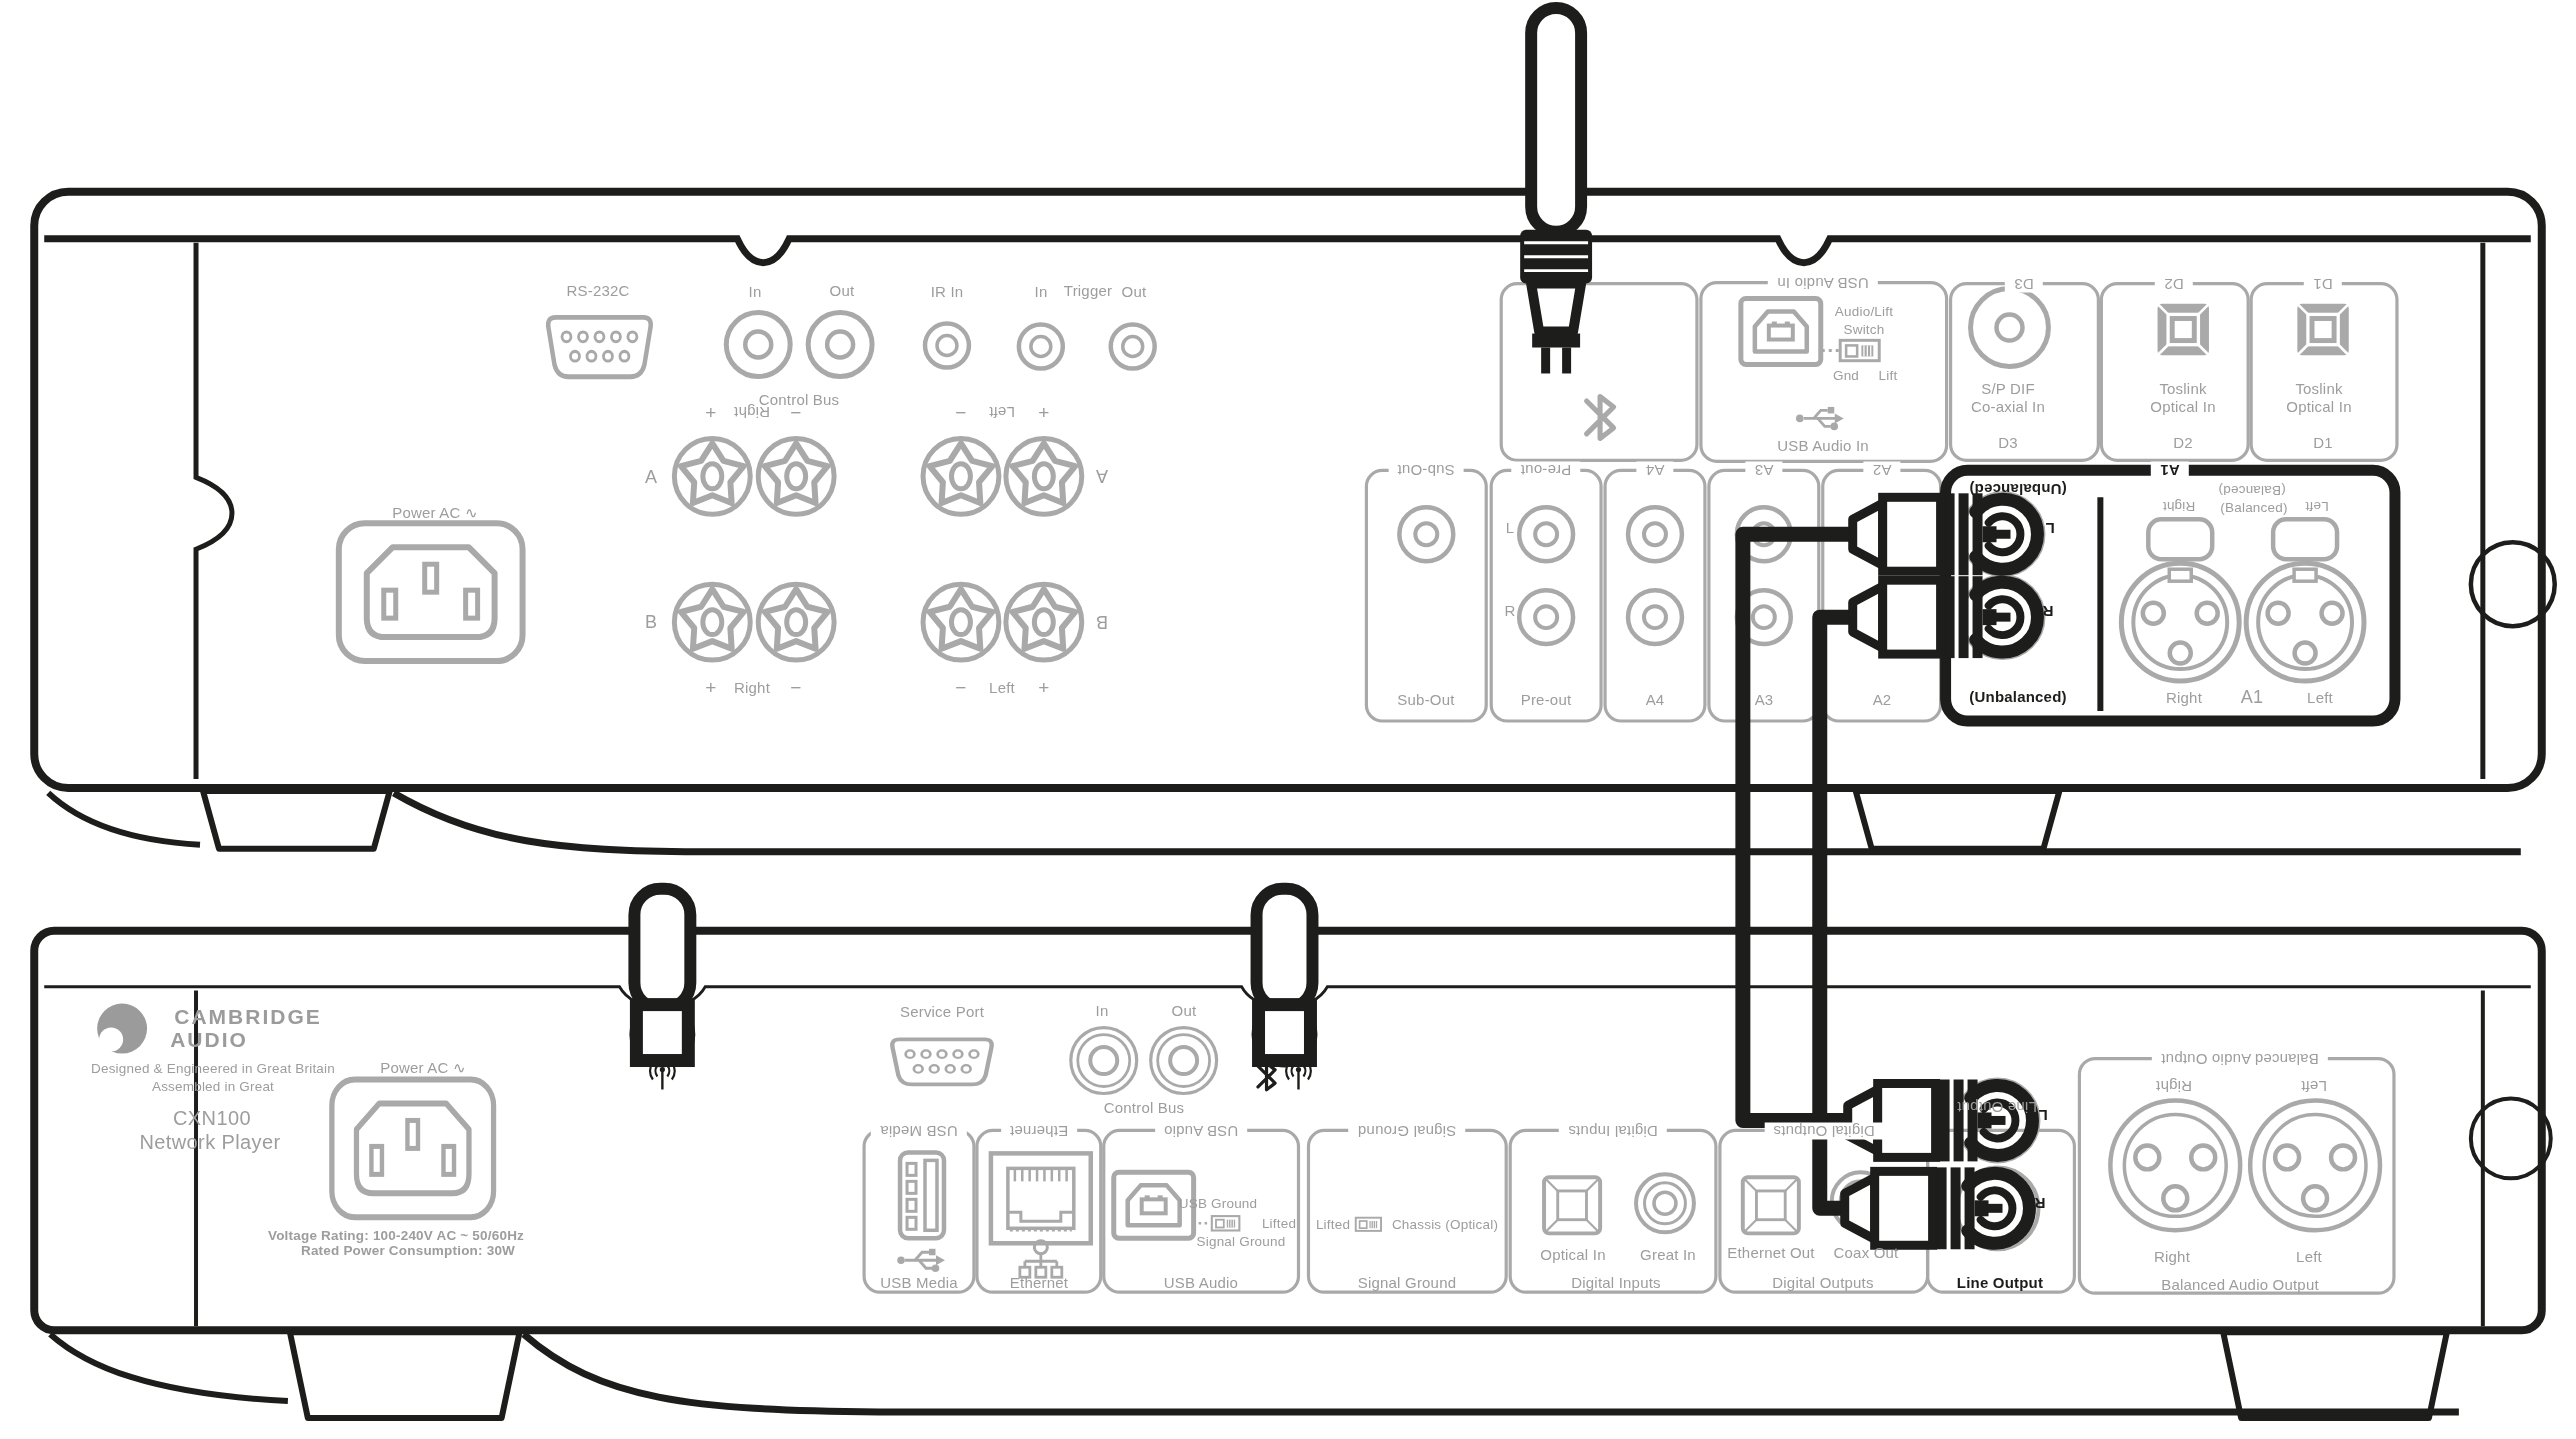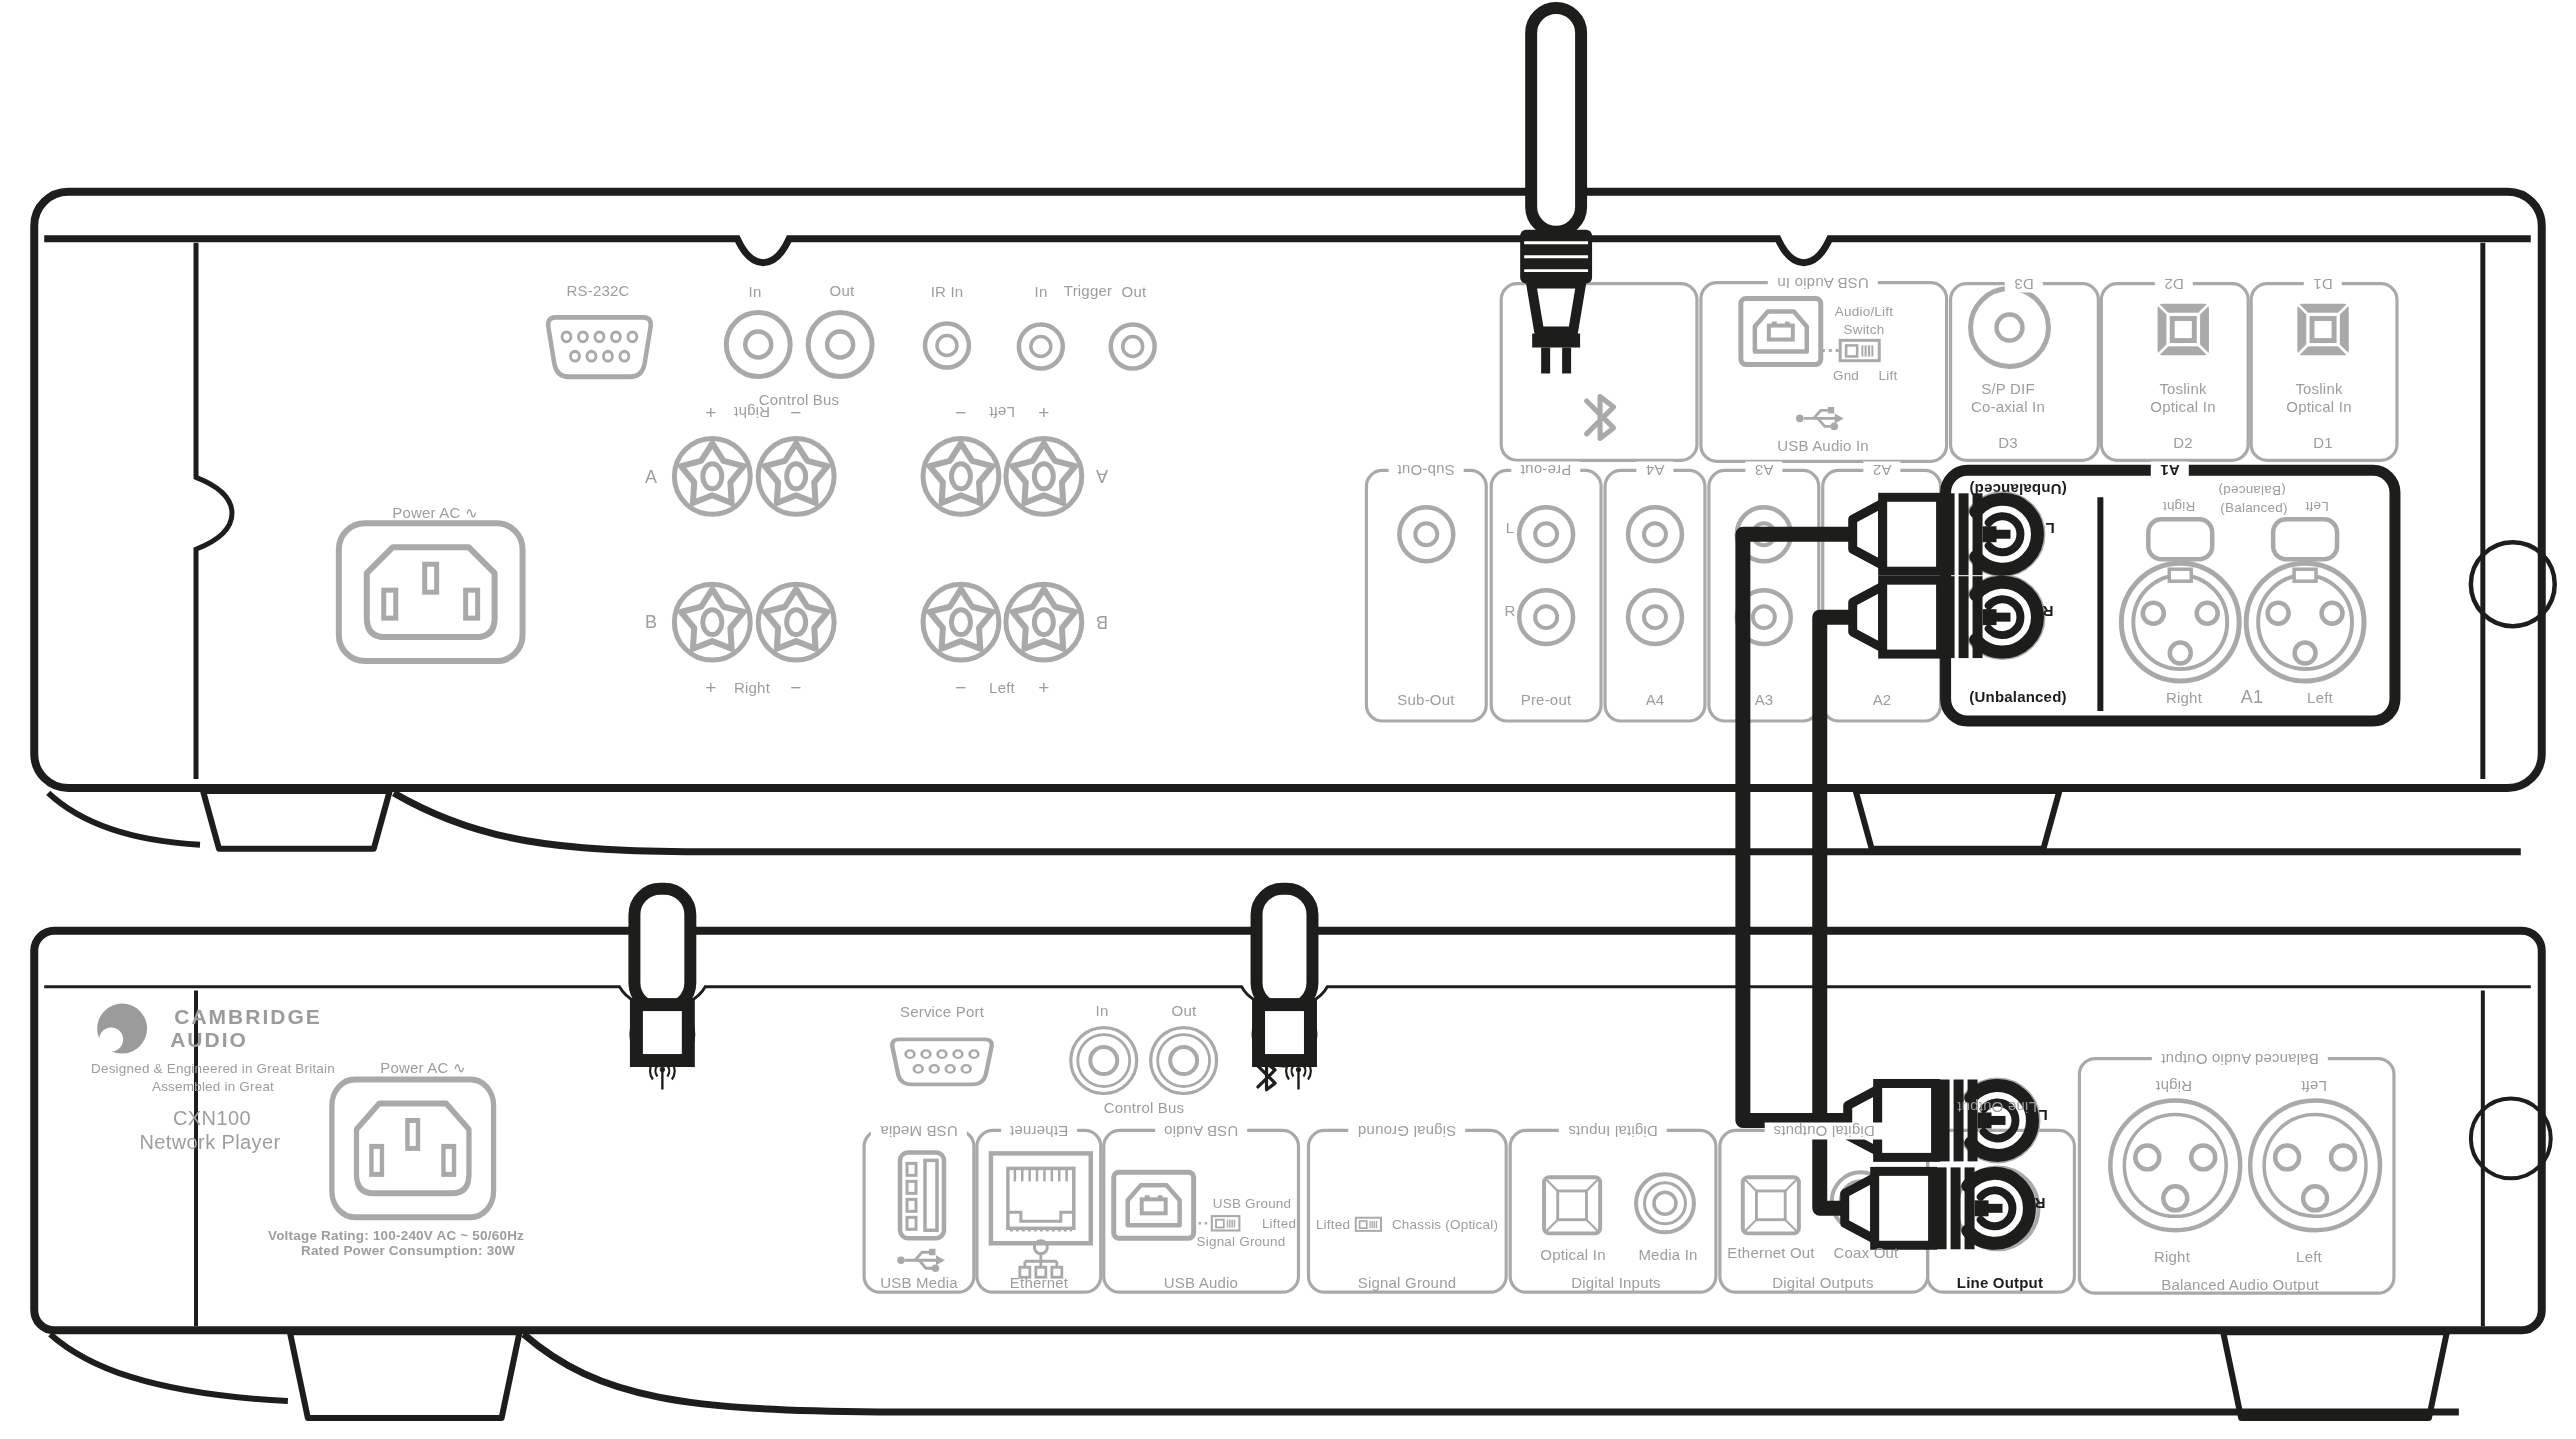--- a/index.html
+++ b/index.html
@@ -422,31 +422,31 @@
   <span class="lbl" style="left:942px;top:1011px">Service Port</span>
   <span class="lbl" style="left:1102px;top:1010px">In</span>
   <span class="lbl" style="left:1184px;top:1010px">Out</span>
   <span class="lbl" style="left:1144px;top:1107px">Control Bus</span>
 
   <span class="lbl flip bg" style="left:919px;top:1131px">USB Media</span>
   <span class="lbl" style="left:919px;top:1282px">USB Media</span>
   <span class="lbl flip bg" style="left:1039px;top:1131px">Ethernet</span>
   <span class="lbl" style="left:1039px;top:1282px">Ethernet</span>
   <span class="lbl flip bg" style="left:1201px;top:1131px">USB Audio</span>
-  <span class="lbl sm" style="left:1252px;top:1204px">USB Ground</span>
+  <span class="lbl sm" style="left:1218px;top:1204px">USB Ground</span>
   <span class="lbl sm" style="left:1279px;top:1224px">Lifted</span>
   <span class="lbl sm" style="left:1241px;top:1242px">Signal Ground</span>
   <span class="lbl" style="left:1201px;top:1282px">USB Audio</span>
   <span class="lbl flip bg" style="left:1407px;top:1131px">Signal Ground</span>
   <span class="lbl sm" style="left:1333px;top:1225px">Lifted</span>
   <span class="lbl sm" style="left:1445px;top:1225px">Chassis (Optical)</span>
   <span class="lbl" style="left:1407px;top:1282px">Signal Ground</span>
   <span class="lbl flip bg" style="left:1613px;top:1131px">Digital Inputs</span>
   <span class="lbl" style="left:1573px;top:1254px">Optical In</span>
-  <span class="lbl" style="left:1668px;top:1254px">Media In</span>
+  <span class="lbl" style="left:1668px;top:1254px">Great In</span>
   <span class="lbl" style="left:1616px;top:1282px">Digital Inputs</span>
   <span class="lbl flip bg" style="left:1824px;top:1131px">Digital Outputs</span>
   <span class="lbl" style="left:1771px;top:1252px">Ethernet Out</span>
   <span class="lbl" style="left:1866px;top:1252px">Coax Out</span>
   <span class="lbl" style="left:1823px;top:1282px">Digital Outputs</span>
   <span class="lbl flip" style="left:1997px;top:1107px">Line Output</span>
   <span class="lbl flip blk" style="left:2043px;top:1115px">L</span>
   <span class="lbl flip blk" style="left:2040px;top:1203px">R</span>
   <span class="lbl blk" style="left:2000px;top:1282px">Line Output</span>
   <span class="lbl flip bg" style="left:2240px;top:1059px">Balanced Audio Output</span>

